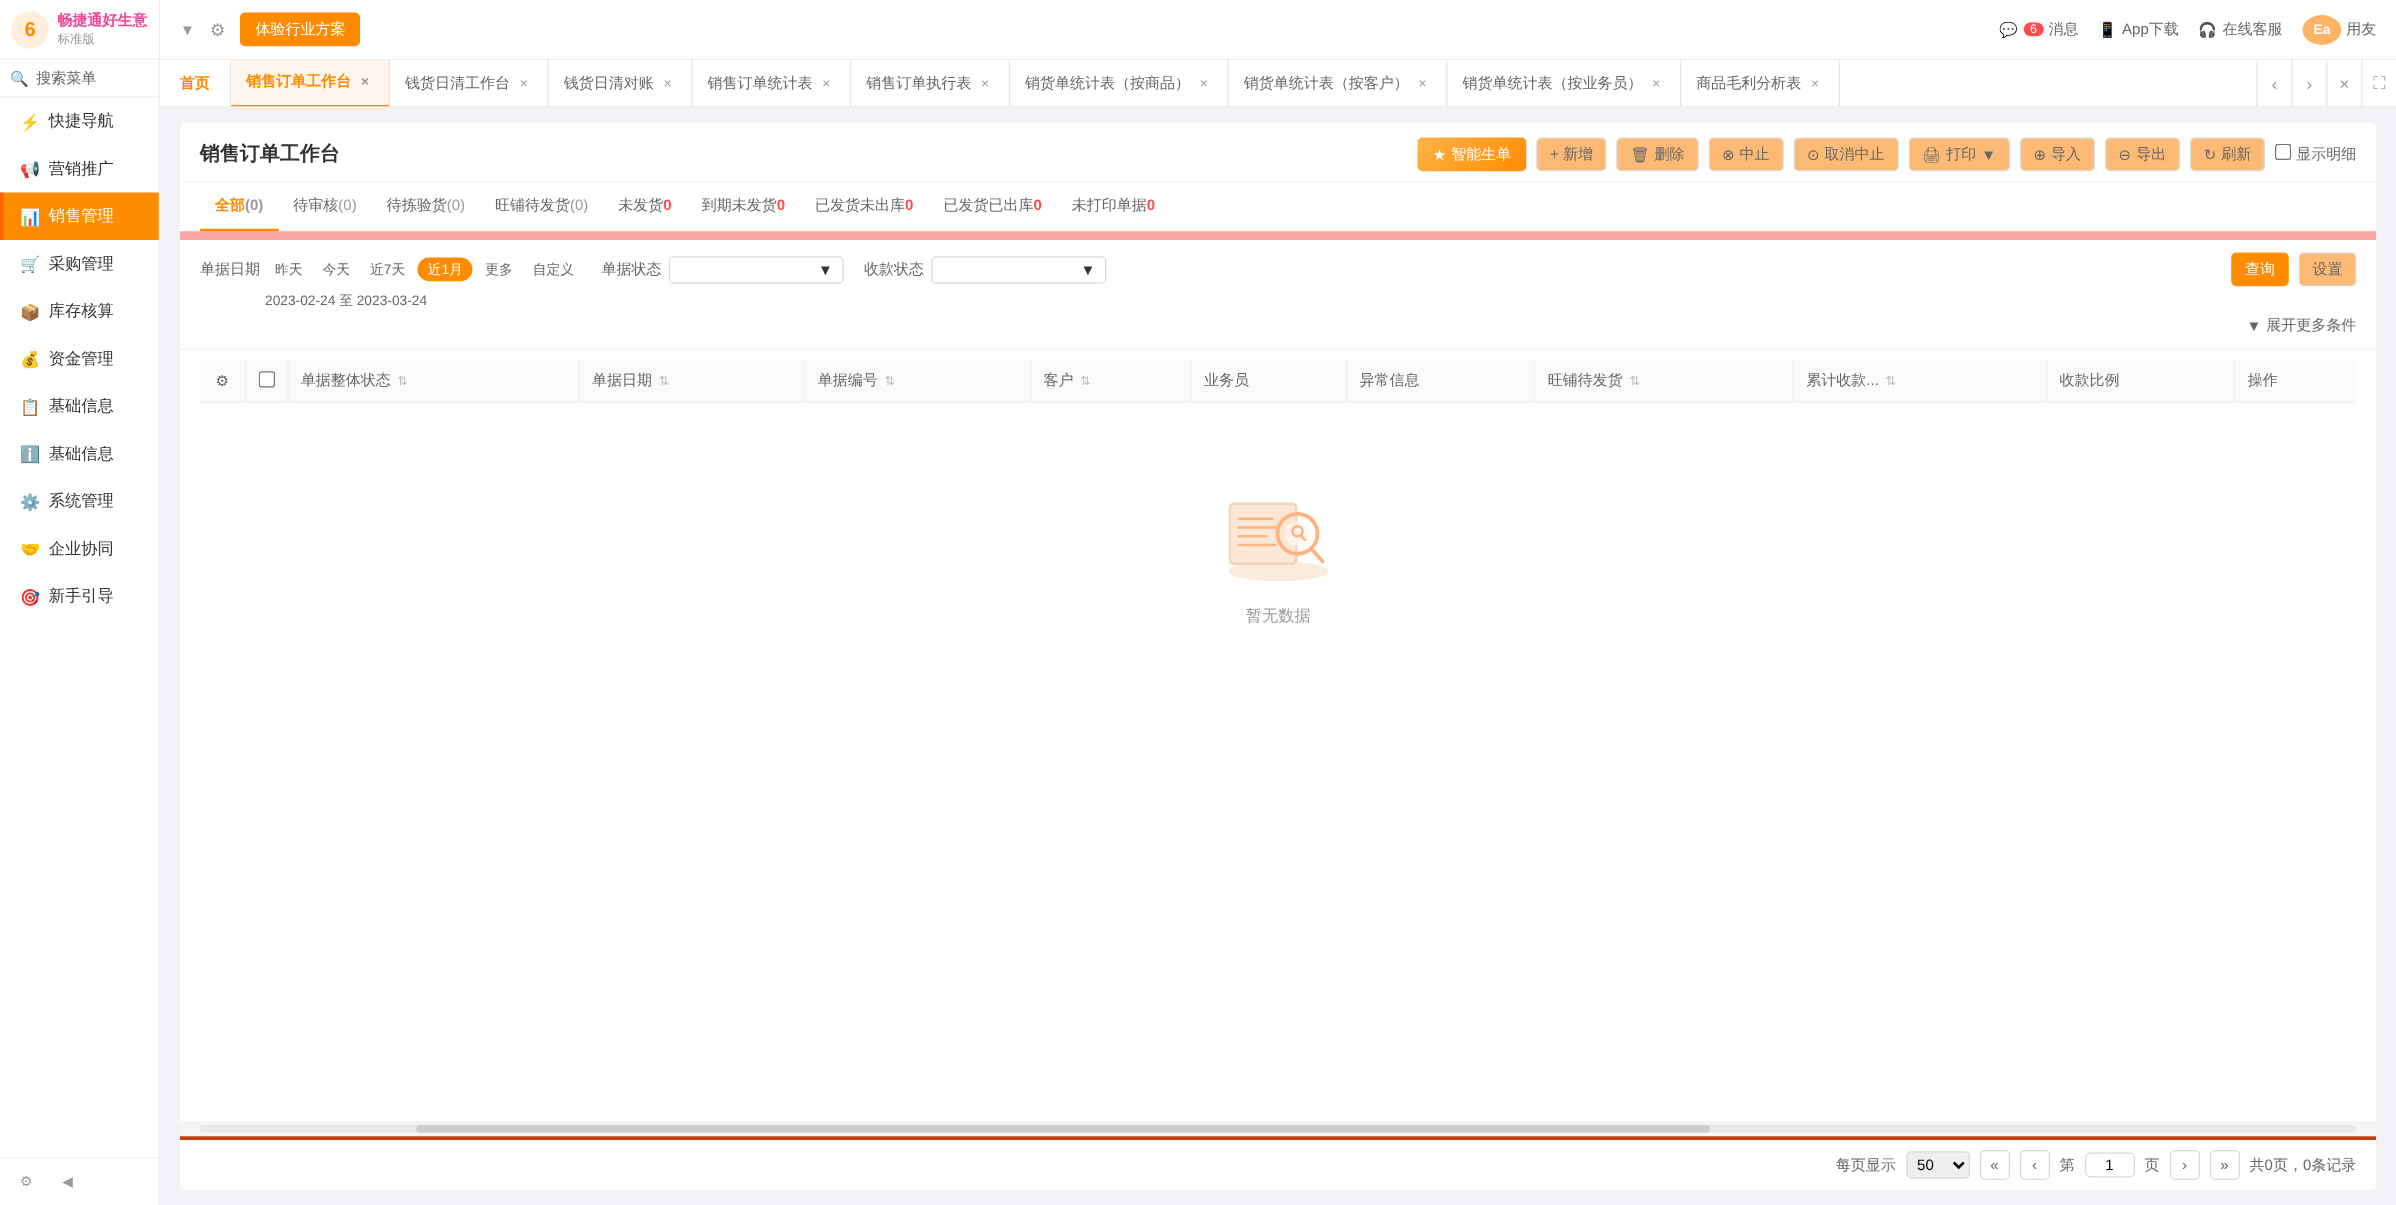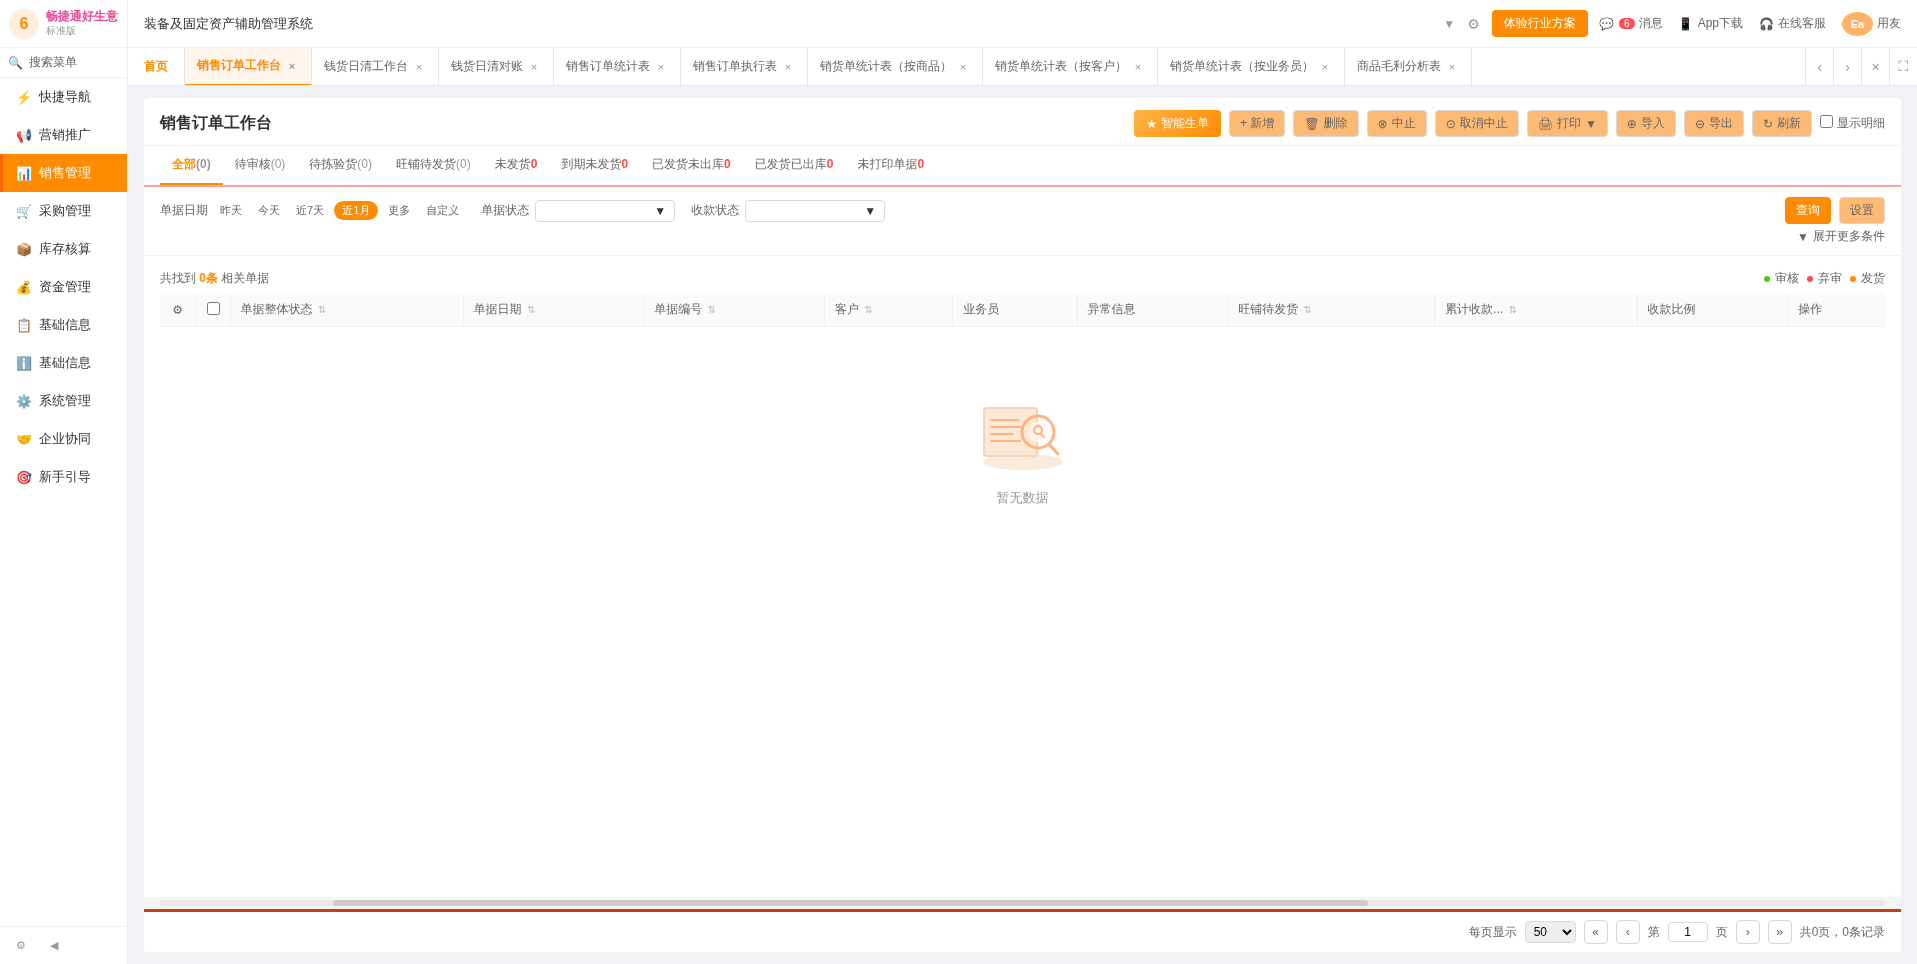--- a/index.html
+++ b/index.html
@@ -272,21 +272,21 @@
       border-radius: 4px;
       cursor: pointer;
     }
     .checkbox-label { display: flex; align-items: flex-start; gap: 4px; font-size: 12px; color: #666; cursor: pointer; }
 
     
     .sub-tabs {
       display: flex;
       align-items: center;
       padding: 0 16px;
-      border-bottom: 2px solid #fca5a5;
+      border-bottom: 7px solid #fca5a5;
       background: #fff;
     }
     .sub-tab {
       padding: 10px 12px;
       font-size: 12px;
       color: #666;
       cursor: pointer;
       border-bottom: 2px solid transparent;
       white-space: nowrap;
     }
@@ -568,21 +568,20 @@
     </div>
     <div class="sidebar-bottom-btn">
       <span>◀</span>
     </div>
   </div>
 </div>
 
 <div class="main">
 
   <div class="topbar">
-    <span class="topbar-system-name">装备及固定资产辅助管理系统</span>
     <span style="color:#999;cursor:pointer;">▼</span>
     <span style="color:#999;font-size:14px;cursor:pointer;">⚙</span>
     <button class="topbar-btn-solution">体验行业方案</button>
     <div class="topbar-right">
       <div class="topbar-right-item">
         <span>💬</span>
         <span class="badge">6</span>
         <span>消息</span>
       </div>
       <div class="topbar-right-item">
@@ -750,48 +749,32 @@
             <div class="filter-select">
               <span> </span>
               <span>▼</span>
             </div>
           </div>
           <div style="margin-left:auto;display:flex;gap:8px;">
             <button class="action-btn primary">查询</button>
             <button class="action-btn">设置</button>
           </div>
         </div>
+        <div style="margin-top:4px;font-size:11px;color:#666;padding-left:52px;">
+          <span>2023-02-24 至 2023-03-24</span>
+        </div>
         <div class="expand-row">
           <div class="expand-btn">
             <span>▼</span>
             <span>展开更多条件</span>
           </div>
         </div>
       </div>
 
       <div class="table-area">
-        <div class="table-summary">
-          <span>
-            共找到 <span style="color:#ff8c00;font-weight:bold;">0条</span> 相关单据
-          </span>
-          <div class="table-summary-actions">
-            <div class="summary-action-btn">
-              <span class="dot dot-green"></span>
-              <span>审核</span>
-            </div>
-            <div class="summary-action-btn">
-              <span class="dot dot-red"></span>
-              <span>弃审</span>
-            </div>
-            <div class="summary-action-btn">
-              <span class="dot dot-orange"></span>
-              <span>发货</span>
-            </div>
-          </div>
-        </div>
 
         <table>
           <thead>
             <tr>
               <th class="th-setting">
                 <span>⚙</span>
               </th>
               <th class="th-check">
                 <input type="checkbox" style="">
               </th>

